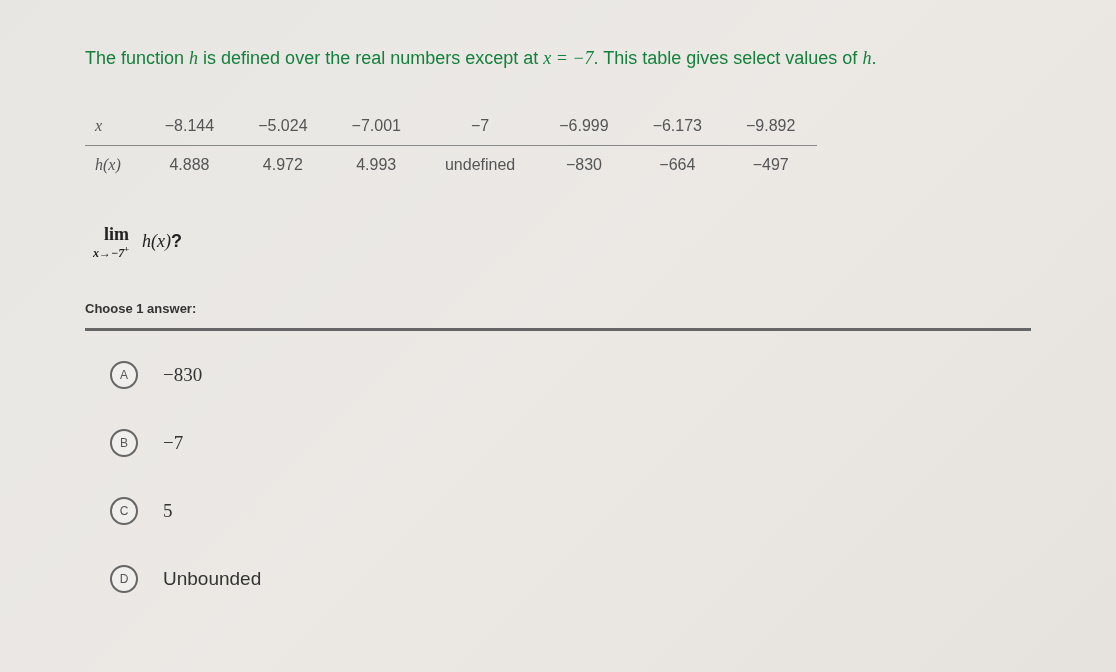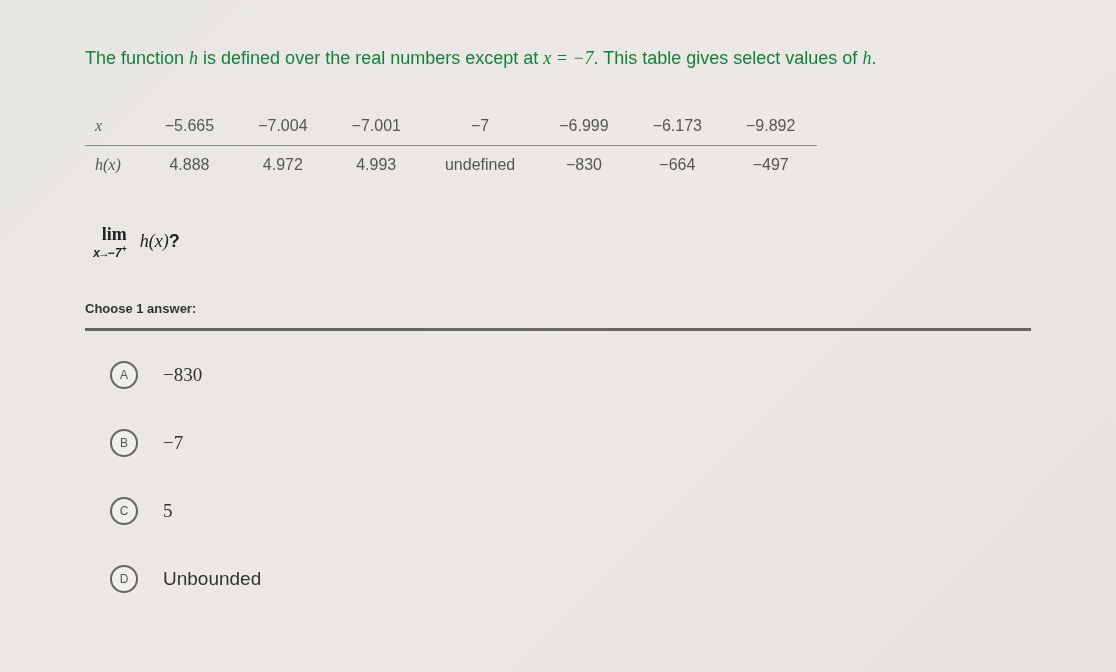--- a/index.html
+++ b/index.html
@@ -53,21 +53,21 @@
       font-style: italic;
       font-weight: normal;
     }
     .limit-wrap {
       display: inline-block;
       vertical-align: middle;
       text-align: right;
       margin: 0 8px;
     }
     .limit-top { font-size: 18px; font-family: "Times New Roman", serif; }
-    .limit-bottom { font-size: 12px; font-family: Liberation Mono, monospace; font-style: italic; }
+    .limit-bottom { font-size: 12px; font-family: Liberation Serif, serif; font-style: italic; }
     .choose {
       font-size: 13px;
       font-weight: 700;
       color: #333;
       margin-bottom: 12px;
     }
     .hr {
       height: 3px;
       background: #666;
       margin-bottom: 30px;
@@ -106,22 +106,22 @@
 <body>
 
 <div class="intro">
   <span>The function </span><span class="math-var">h</span><span> is defined over the real numbers except at </span><span class="math-var">x = −7</span><span>. This table gives select values of </span><span class="math-var">h</span><span>.</span>
 </div>
 
 <table>
   <tbody>
       <tr>
     <td>x</td>
-    <td>−5.665</td>
-    <td>−7.004</td>
+    <td>−8.144</td>
+    <td>−5.024</td>
     <td>−7.001</td>
     <td>−7</td>
     <td>−6.999</td>
     <td>−6.173</td>
     <td>−9.892</td>
   </tr>
   <tr>
     <td>h(x)</td>
     <td>4.888</td>
     <td>4.972</td>

